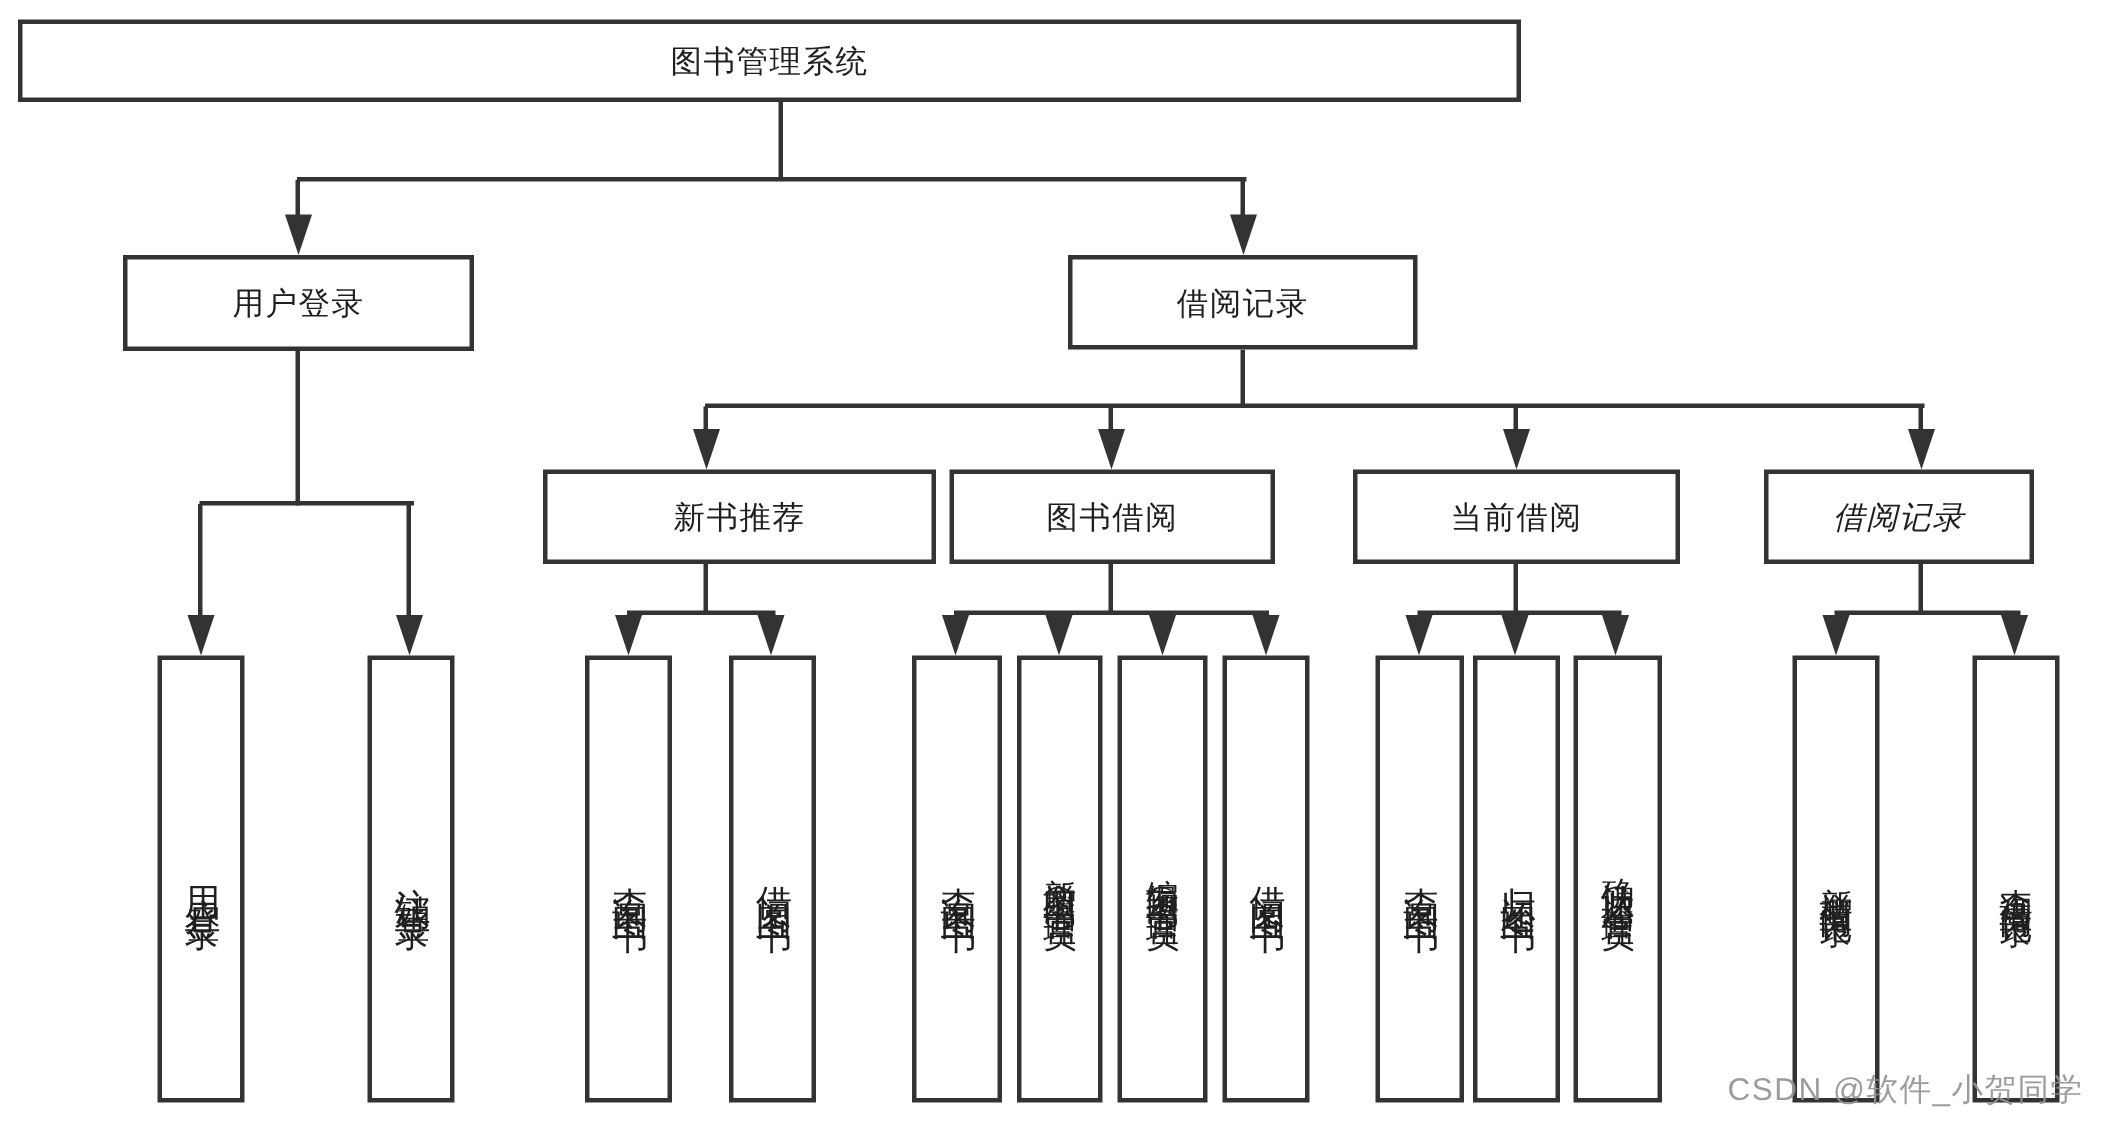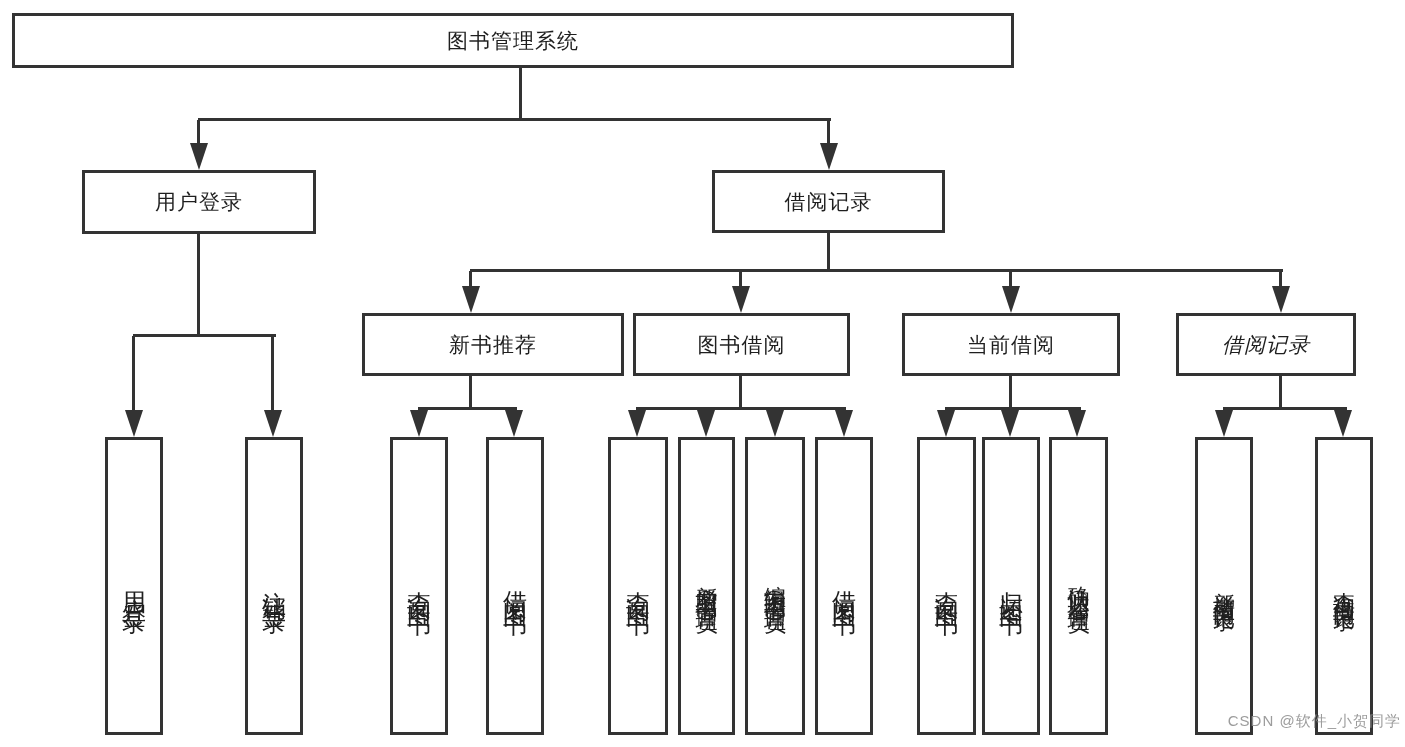--- a/index.html
+++ b/index.html
@@ -54,22 +54,22 @@
   .hline { position: absolute; height: 3px; background: #333333; z-index: 1; }
   .arrow {
     position: absolute; width: 0; height: 0;
     border-left: 9px solid transparent;
     border-right: 9px solid transparent;
     border-top: 27px solid #333333;
     z-index: 1;
   }
   .watermark {
     position: absolute;
-    top: 712px; right: 4px;
-    font-size: 15px;
+    top: 712px; right: 16px;
+    font-size: 21px;
     color: rgba(148, 148, 148, 0.92);
     letter-spacing: 1px;
     z-index: 5;
     white-space: nowrap;
   }
 </style>
 </head>
 <body>
 
 <div id="canvas">

